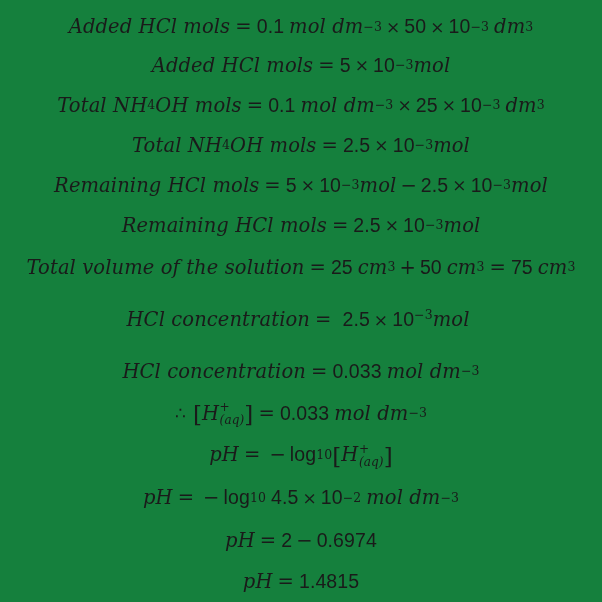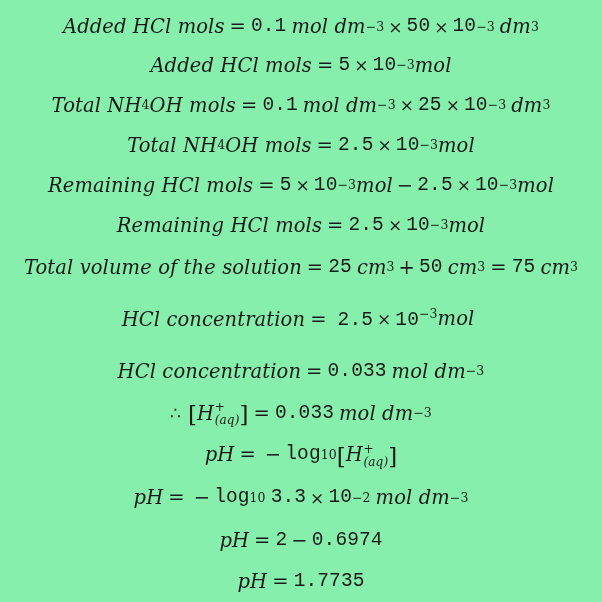--- a/index.html
+++ b/index.html
@@ -3,21 +3,21 @@
 <meta charset="utf-8">
 <style>
   html, body {
     margin: 0;
     padding: 0;
     background: #ffffff;
   }
   #page {
     width: 602px;
     height: 602px;
-    background: #86efac;
+    background: #15803d;
     position: relative;
     overflow: hidden;
     font-family: "DejaVu Serif", "Liberation Serif", serif;
     color: #1a1a1a;
   }
   .eqlist {
     display: flex;
     flex-direction: column;
     align-items: center;
     justify-content: flex-start;
@@ -50,21 +50,21 @@
   .eq.r13 { height: 44px; }
   .eq.r14 { height: 42px; }
 
   
   .it {
     font-style: italic;
     font-family: "DejaVu Serif", "Liberation Serif", serif;
   }
   .up {
     font-style: normal;
-    font-family: Liberation Mono, monospace;
+    font-family: Liberation Sans, sans-serif;
   }
   .op {
     font-style: normal;
     padding: 0 4px;
   }
   .opeq { font-style: normal; padding: 0 5px; }
   .times { font-style: normal; padding: 0 4px; font-size: 17px; }
   .sp { display: inline-block; width: 5px; }
 
   sup.exp {
@@ -298,37 +298,37 @@
         <span class="brk">]</span>
     </div>
 
     <div class="eq r12">
       <span class="it">pH</span>
       <span class="opeq">=</span>
       <span class="op">−</span>
       <span class="up">log</span>
         <sub class="sb">10</sub>
       <span class="sp"></span>
-      <span class="up">3.3</span>
+      <span class="up">4.5</span>
       <span class="times">×</span>
       <span class="up">10</span>
         <sup class="exp">−2</sup>
       <span class="sp"></span>
       <span class="it">mol dm</span>
         <sup class="exp">−3</sup>
     </div>
 
     <div class="eq r13">
       <span class="it">pH</span>
       <span class="opeq">=</span>
       <span class="up">2</span>
       <span class="op">−</span>
       <span class="up">0.6974</span>
     </div>
 
     <div class="eq r14">
       <span class="it">pH</span>
       <span class="opeq">=</span>
-      <span class="up">1.7735</span>
+      <span class="up">1.4815</span>
     </div>
 
   </div>
 </div>
 
 </body></html>

